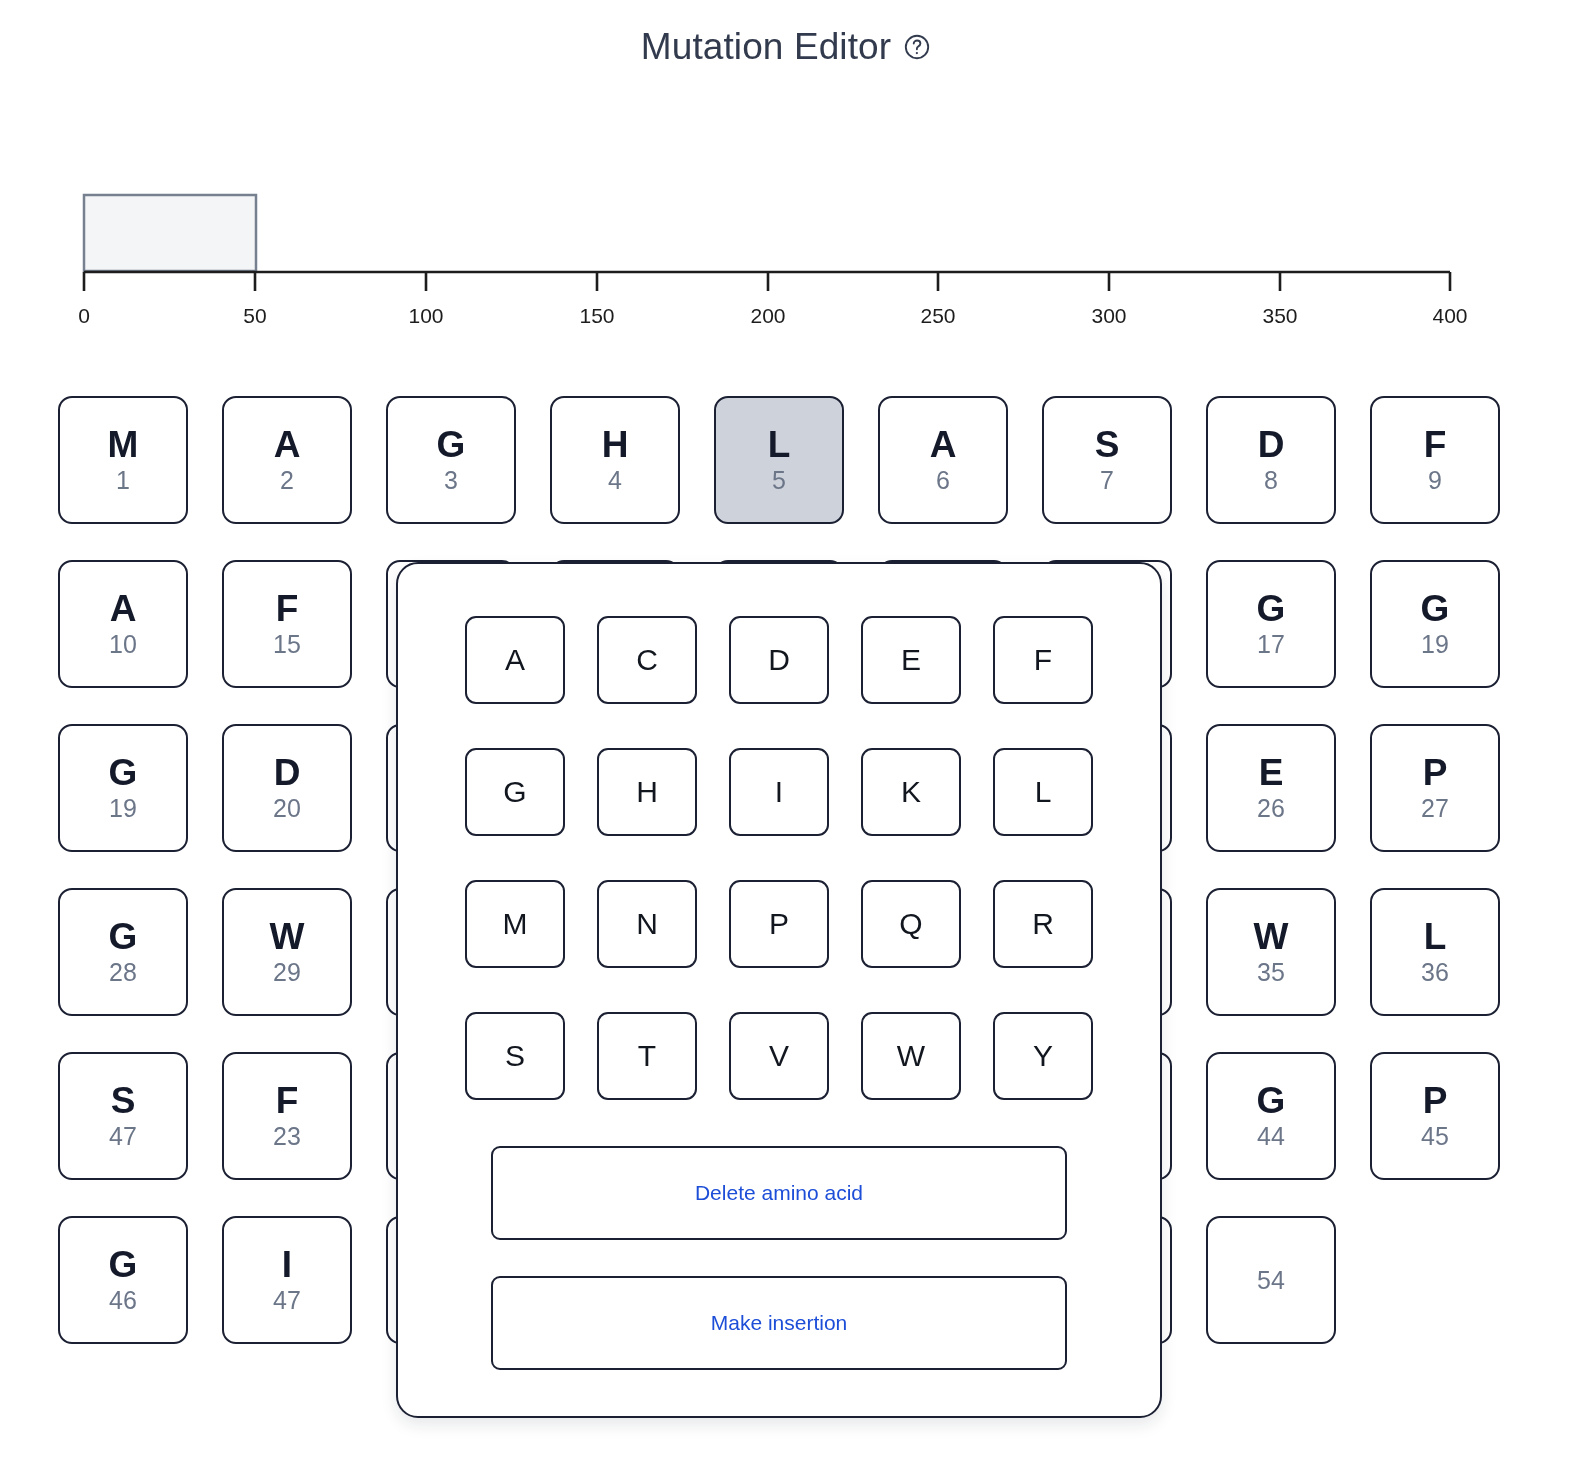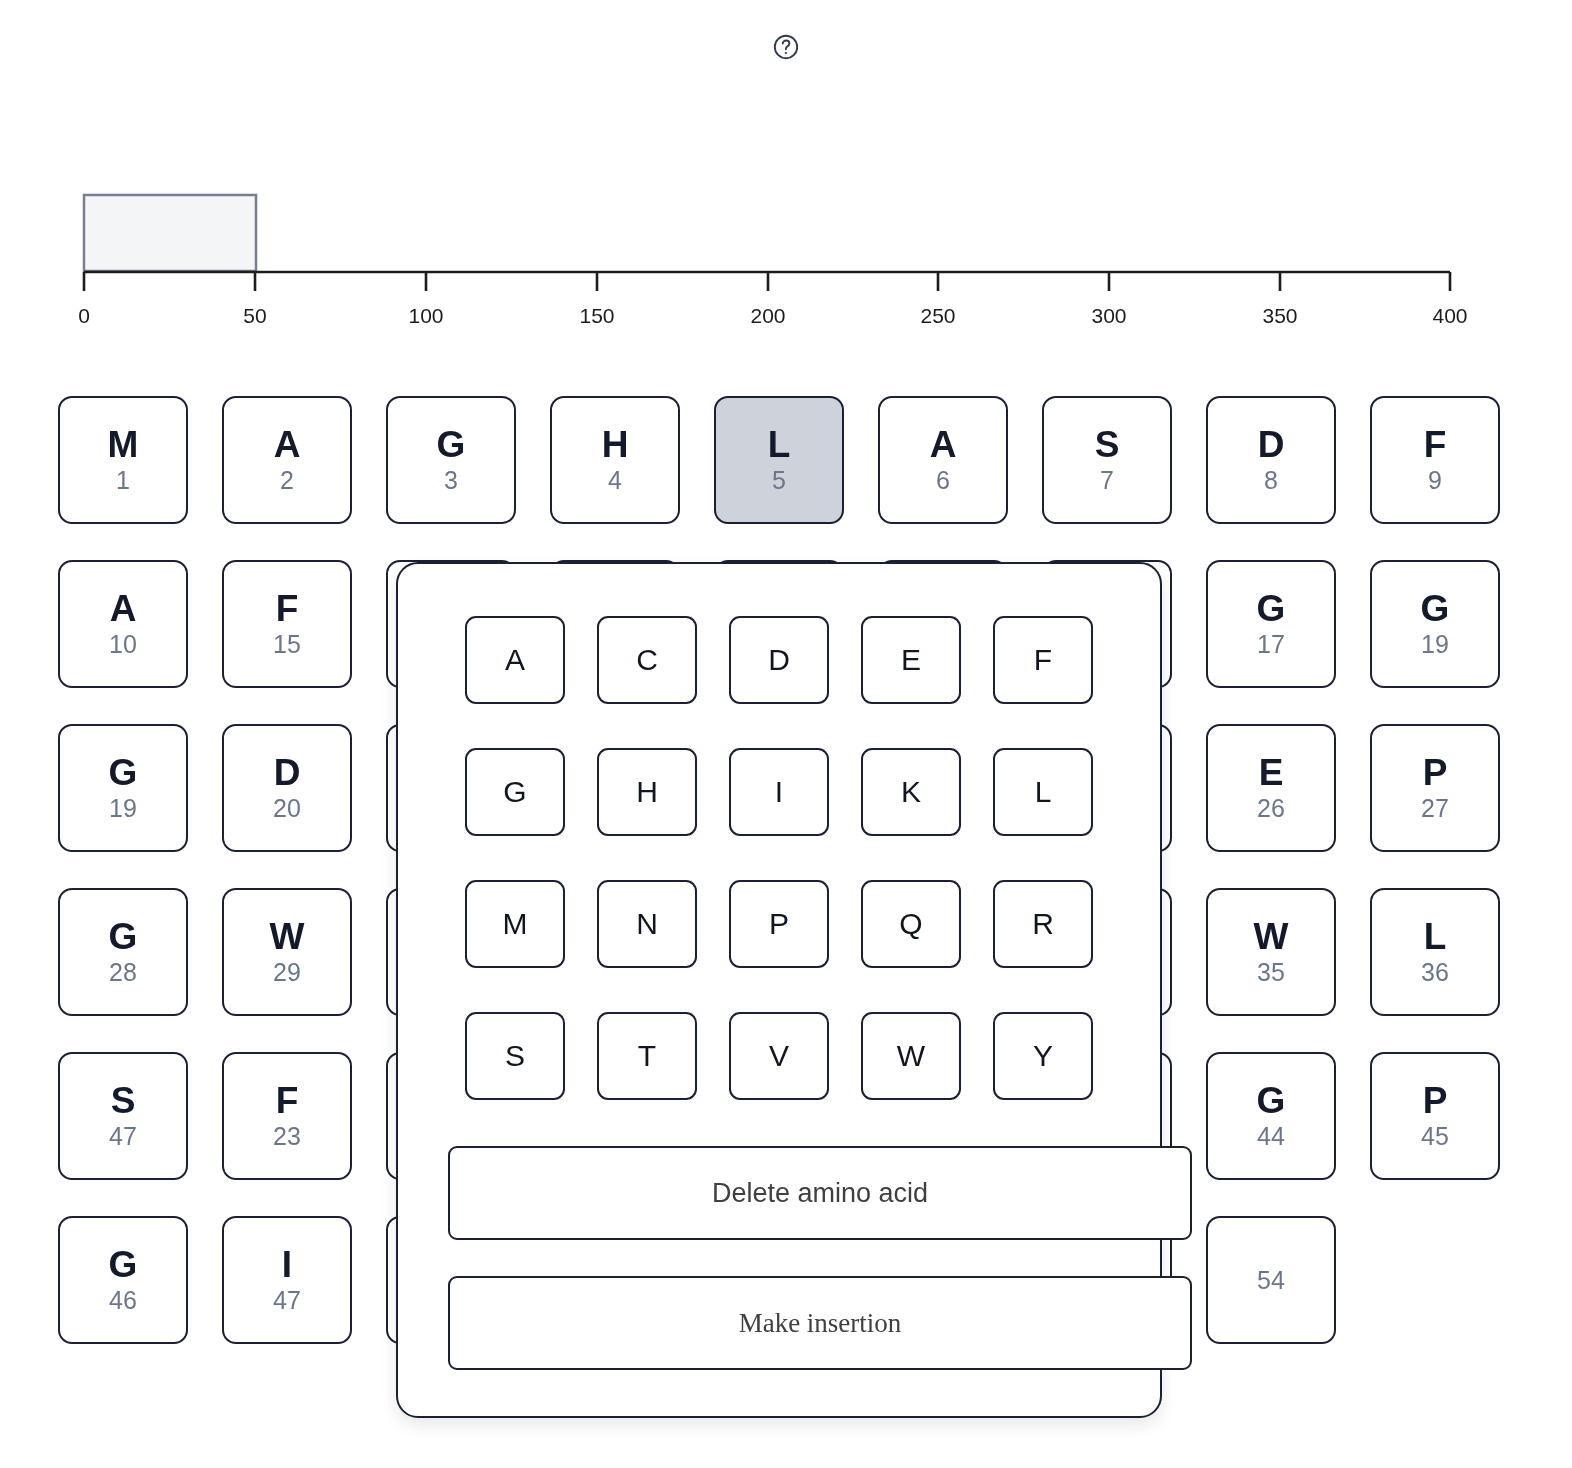--- a/index.html
+++ b/index.html
@@ -137,39 +137,40 @@
     align-items: center;
     justify-content: center;
     font-size: 30px;
     font-family: "Liberation Sans", sans-serif;
     color: #12161f;
     cursor: pointer;
     padding: 0;
   }
   .popup-action {
     display: block;
-    width: 744px;
+    width: 576px;
     height: 94px;
     margin: 0 auto;
     border: 2px solid #1b2033;
     border-radius: 9px;
     background: #ffffff;
     box-sizing: border-box;
     font-family: "Liberation Sans", sans-serif;
-    font-size: 27px;
-    color: #404040;
+    font-size: 21px;
+    color: #1d4ed8;
     cursor: pointer;
   }
   .popup-action.first { margin-top: 46px; }
-  .popup-action.second { margin-top: 36px; font-family: Liberation Serif, serif; }
+  .popup-action.second { margin-top: 36px; }
 </style>
 </head>
 <body>
 
 <div class="title-bar">
+  <div class="title-text">Mutation Editor</div>
   <span class="help-icon">
     <svg width="28" height="28" viewBox="0 0 24 24" fill="none" stroke="currentColor" stroke-width="1.6">
       <circle cx="12" cy="12" r="9.6"></circle>
       <path d="M9.2 9.1c0-1.6 1.3-2.7 2.9-2.7 1.6 0 2.8 1.05 2.8 2.5 0 1.35-.85 1.95-1.85 2.6-.85.55-1.15 1.05-1.15 1.95v.5" stroke-linecap="round"></path>
       <circle cx="11.9" cy="17.2" r="0.95" fill="currentColor" stroke="none"></circle>
     </svg>
   </span>
 </div>
 
 <div class="ruler">

